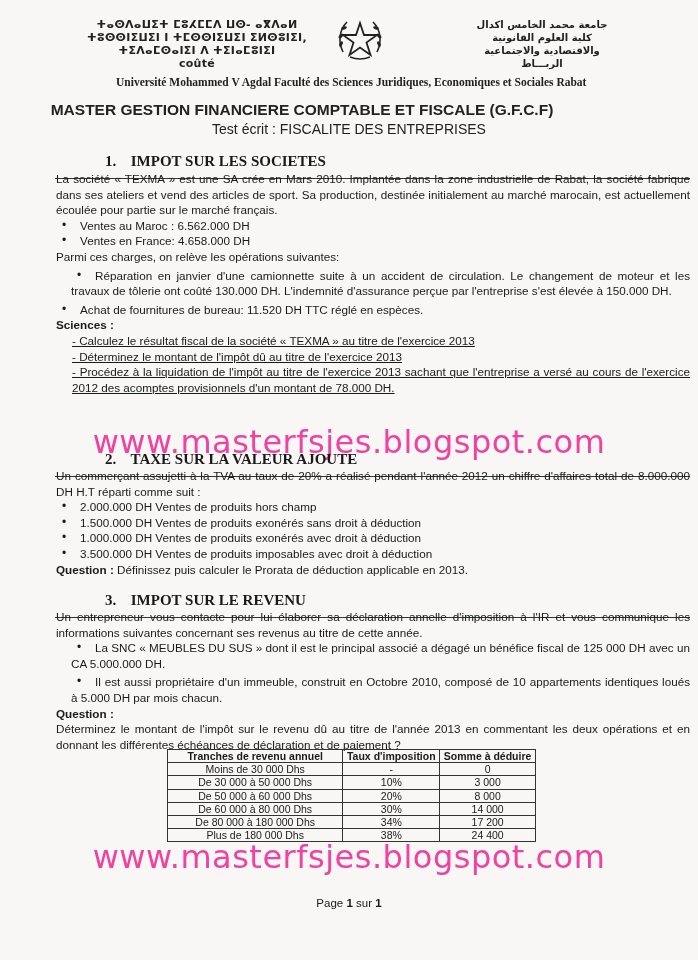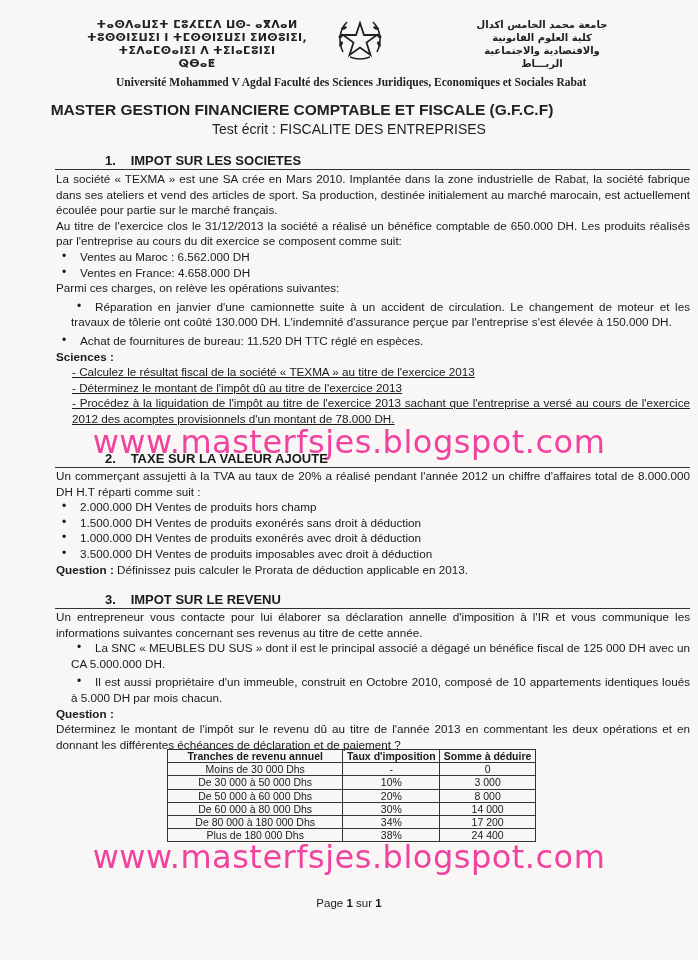--- a/index.html
+++ b/index.html
@@ -6,21 +6,21 @@
     html, body { width: 698px; height: 960px; background: #f7f6f4; }
     body { font-family: "Liberation Sans", sans-serif; color: #1a1a1a; position: relative; overflow: hidden; }
     .page { position: absolute; left: 0; top: 0; width: 698px; height: 960px; background: #f8f7f5; }
     .header { position: absolute; top: 12px; left: 0; width: 698px; height: 80px; }
     .tifinagh { position: absolute; left: 82px; top: 6px; width: 230px; text-align: center; font-family: "DejaVu Sans", sans-serif; font-size: 11px; font-weight: bold; line-height: 13px; letter-spacing: 0.3px; color: #222; }
     .emblem { position: absolute; left: 335px; top: 2px; width: 50px; height: 50px; }
     .arabic { position: absolute; left: 468px; top: 6px; width: 148px; text-align: center; font-family: "DejaVu Sans", sans-serif; font-size: 10px; font-weight: bold; line-height: 13px; color: #222; direction: rtl; }
     .univ-line { position: absolute; left: 116px; top: 64px; width: 520px; font-family: "Liberation Serif", serif; font-size: 11.5px; font-weight: bold; color: #222; white-space: nowrap; }
     .title { position: absolute; left: 0; top: 101px; width: 604px; text-align: center; font-size: 15.5px; font-weight: bold; color: #222; }
     .subtitle { position: absolute; left: 0; top: 121px; width: 698px; text-align: center; font-size: 14px; color: #222; }
-    .section-head { position: absolute; left: 55px; width: 635px; border-bottom: 1.5px solid #333; font-size: 13px; font-weight: bold; padding-left: 50px; padding-bottom: 1px; }
+    .section-head { position: absolute; left: 55px; width: 635px; border-bottom: 1.5px solid #333; font-size: 15px; font-weight: bold; padding-left: 50px; padding-bottom: 8px; font-family: Liberation Serif, serif; }
     .section-head .num { display: inline-block; width: 22px; }
     .block { position: absolute; left: 56px; width: 634px; font-size: 11.7px; line-height: 15.6px; text-align: justify; }
     .block p { margin: 0; }
     .bullet { padding-left: 24px; position: relative; }
     .bullet::before { content: "•"; position: absolute; left: 6px; font-size: 12px; }
     .bullet.wrap { padding-left: 0; text-indent: 24px; margin-left: 15px; }
     .bullet.wrap::before { left: 6px; text-indent: 0; }
     .indent-q { padding-left: 16px; text-decoration: underline; }
     .bold { font-weight: bold; }
     table.tax { position: absolute; left: 167px; top: 749px; border-collapse: collapse; font-size: 10.5px; width: 369px; }
@@ -34,21 +34,21 @@
 </head>
 <body>
 
 <div class="page">
 
   <div class="header">
     <div class="tifinagh">
       <div>ⵜⴰⵙⴷⴰⵡⵉⵜ ⵎⵓⵃⵎⵎⴷ ⵡⵙ- ⴰⴳⴷⴰⵍ</div>
       <div>ⵜⵓⵙⵙⵏⵉⵡⵉⵏ ⵏ ⵜⵎⵙⵙⵏⵉⵡⵉⵏ ⵉⵍⵙⵓⵏⵉⵏ,</div>
       <div>ⵜⵉⴷⴰⵎⵙⴰⵏⵉⵏ ⴷ ⵜⵉⵏⴰⵎⵓⵏⵉⵏ</div>
-      <div>ⵕⴱⴰⵟ</div>
+      <div>coûté</div>
     </div>
     <div class="emblem">
       <svg width="50" height="50" viewBox="0 0 50 50">
         <g fill="none" stroke="#222" stroke-width="1.6">
           <path d="M8 38 C3 28 4 16 12 8"></path>
           <path d="M42 38 C47 28 46 16 38 8"></path>
         </g>
         <g fill="#222">
           <ellipse cx="6" cy="30" rx="3" ry="1.5" transform="rotate(-60 6 30)"></ellipse>
           <ellipse cx="6" cy="22" rx="3" ry="1.5" transform="rotate(-40 6 22)"></ellipse>
@@ -71,21 +71,20 @@
 
   <div class="title">MASTER GESTION FINANCIERE COMPTABLE ET FISCALE (G.F.C.F)</div>
   <div class="subtitle">Test écrit : FISCALITE DES ENTREPRISES</div>
 
   <div class="section-head" style="top:153px;">
     <span class="num">1.</span>
     <span>IMPOT SUR LES SOCIETES</span>
   </div>
   <div class="block" style="top:171px;">
     <p>La société « TEXMA » est une SA crée en Mars 2010. Implantée dans la zone industrielle de Rabat, la société fabrique dans ses ateliers et vend des articles de sport. Sa production, destinée initialement au marché marocain, est actuellement écoulée pour partie sur le marché français.</p>
-    <p>Au titre de l'exercice clos le 31/12/2013 la société a réalisé un bénéfice comptable de 650.000 DH. Les produits réalisés par l'entreprise au cours du dit exercice se composent comme suit:</p>
     <p class="bullet">Ventes au Maroc : 6.562.000 DH</p>
     <p class="bullet">Ventes en France: 4.658.000 DH</p>
     <p>Parmi ces charges, on relève les opérations suivantes:</p>
     <p class="bullet wrap" style="margin-top:3px;">Réparation en janvier d'une camionnette suite à un accident de circulation. Le changement de moteur et les travaux de tôlerie ont coûté 130.000 DH. L'indemnité d'assurance perçue par l'entreprise s'est élevée à 150.000 DH.</p>
     <p class="bullet" style="margin-top:3px;">Achat de fournitures de bureau: 11.520 DH TTC réglé en espèces.</p>
     <p class="bold">Sciences :</p>
     <p class="indent-q">- Calculez le résultat fiscal de la société « TEXMA » au titre de l'exercice 2013</p>
     <p class="indent-q">- Déterminez le montant de l'impôt dû au titre de l'exercice 2013</p>
     <p class="indent-q" style="text-indent:0;">- Procédez à la liquidation de l'impôt au titre de l'exercice 2013 sachant que l'entreprise a versé au cours de l'exercice 2012 des acomptes provisionnels d'un montant de 78.000 DH.</p>
   </div>

